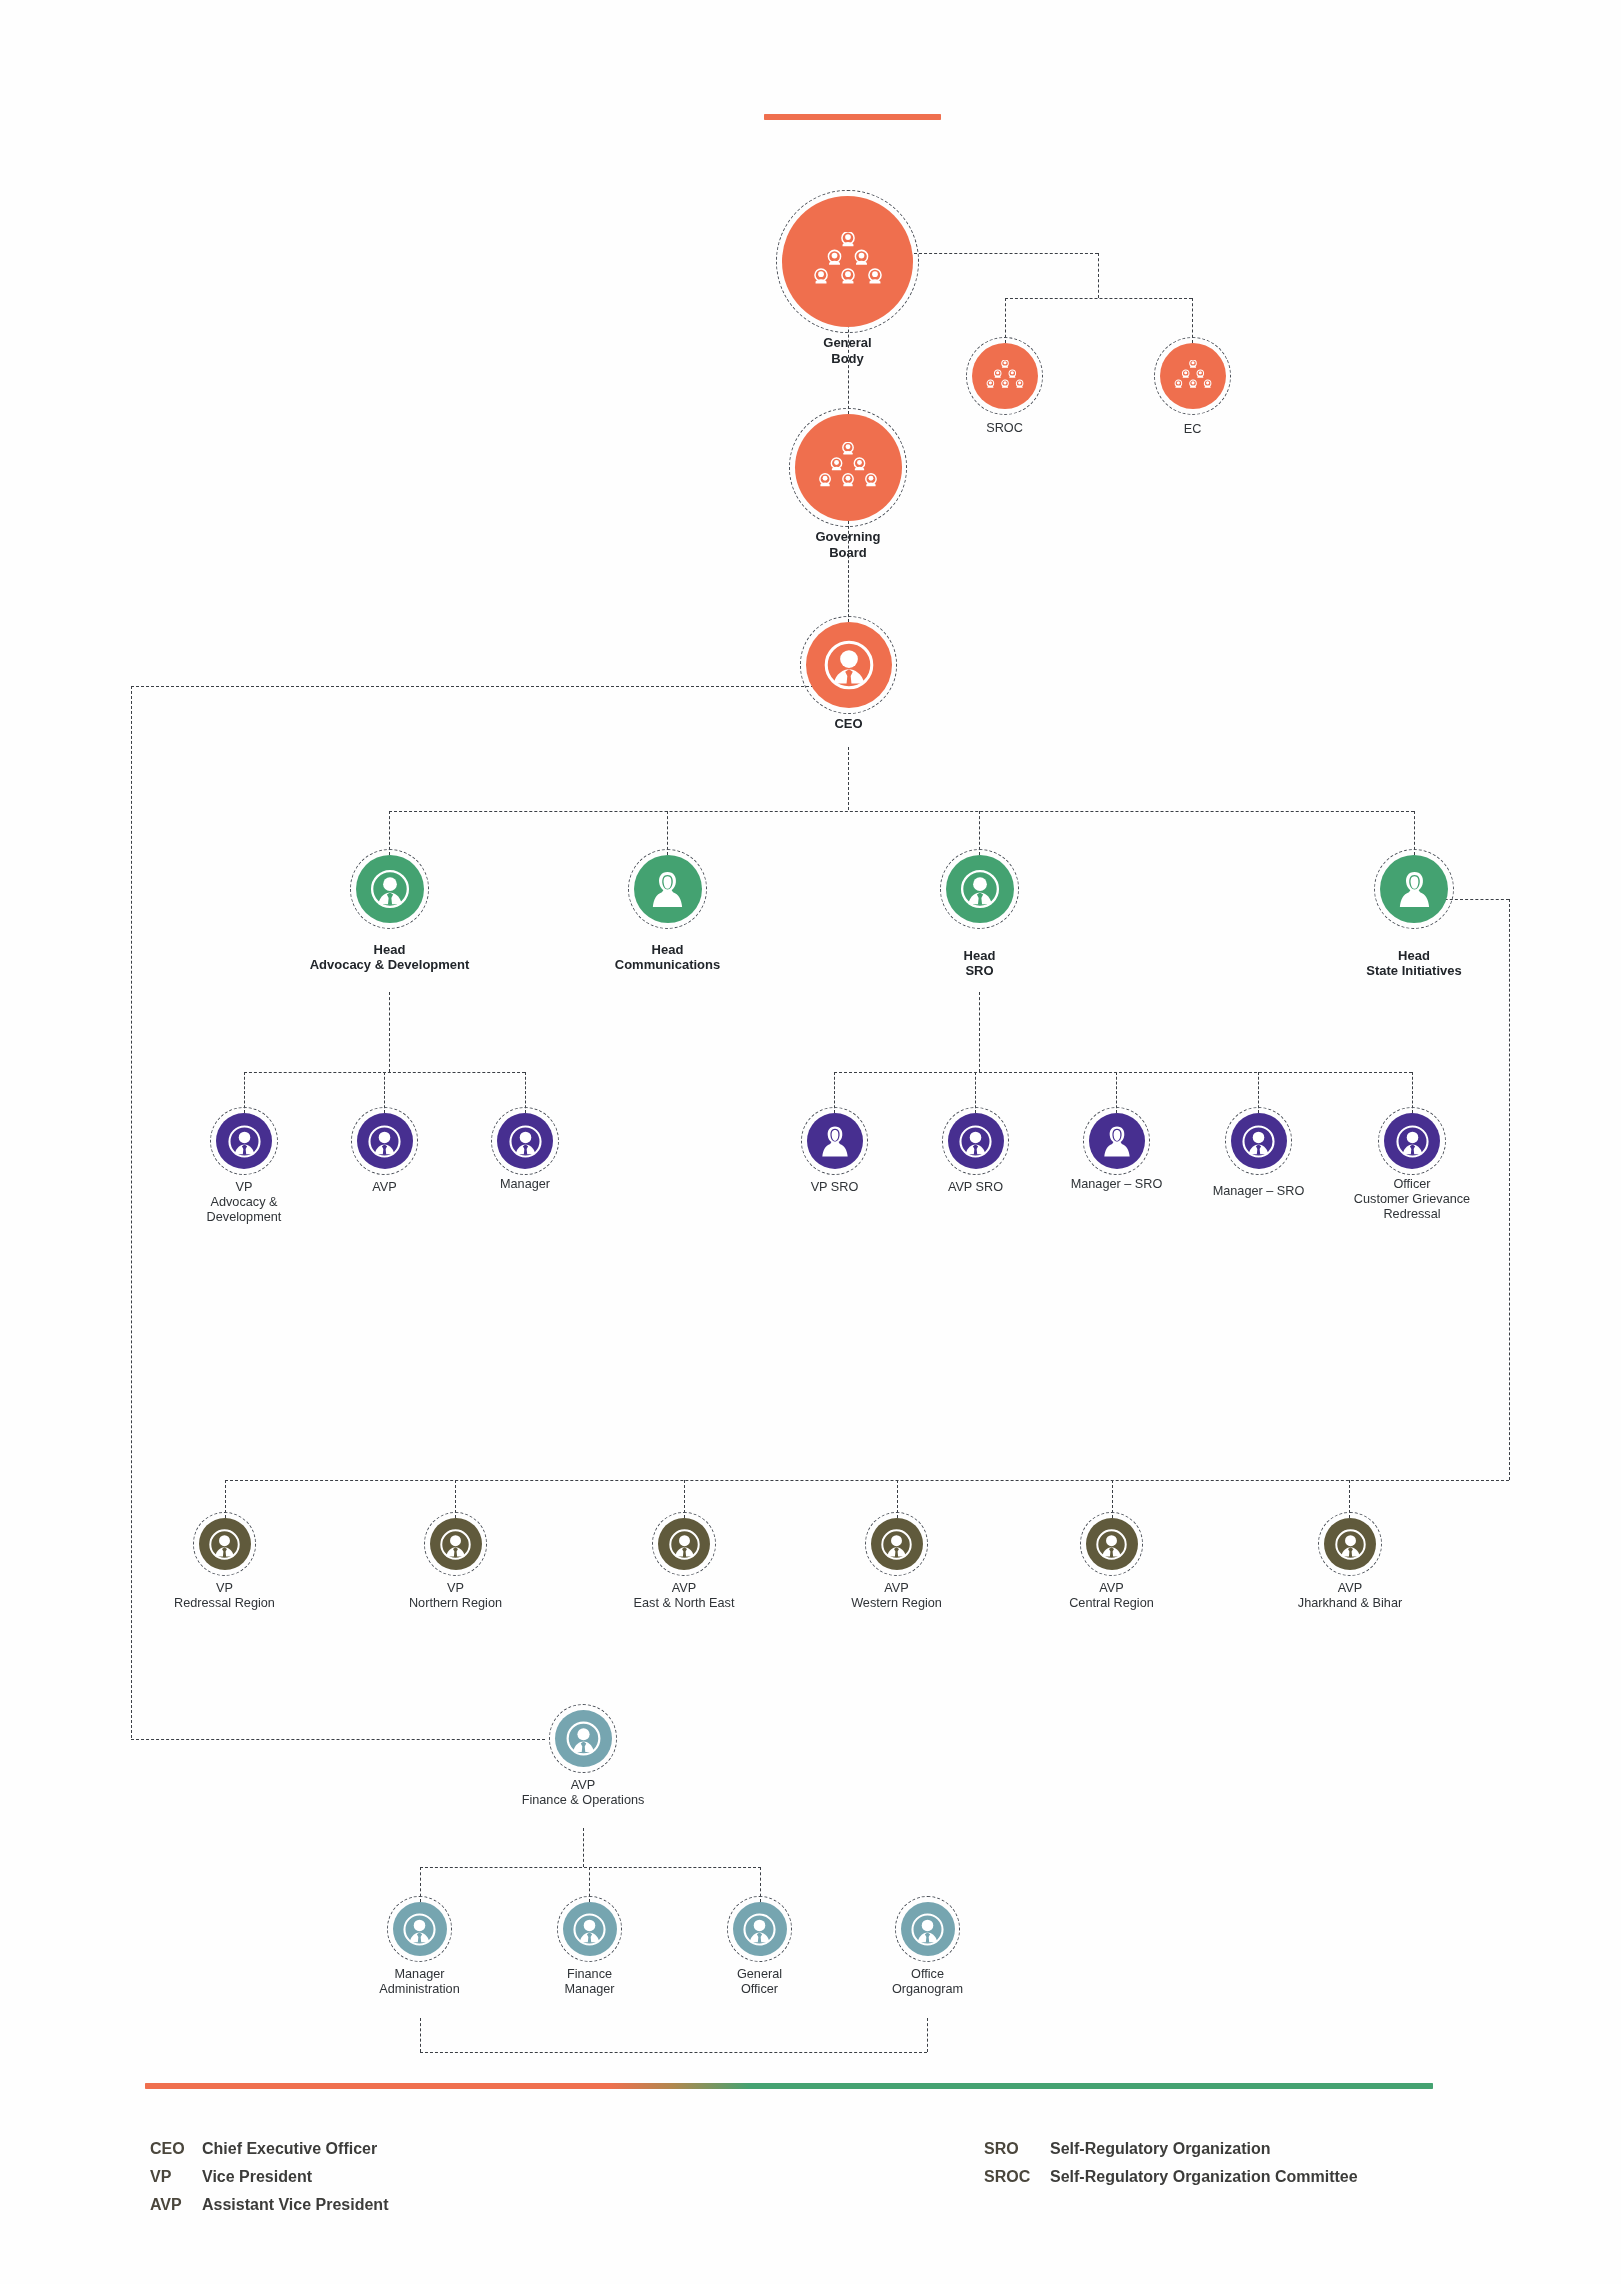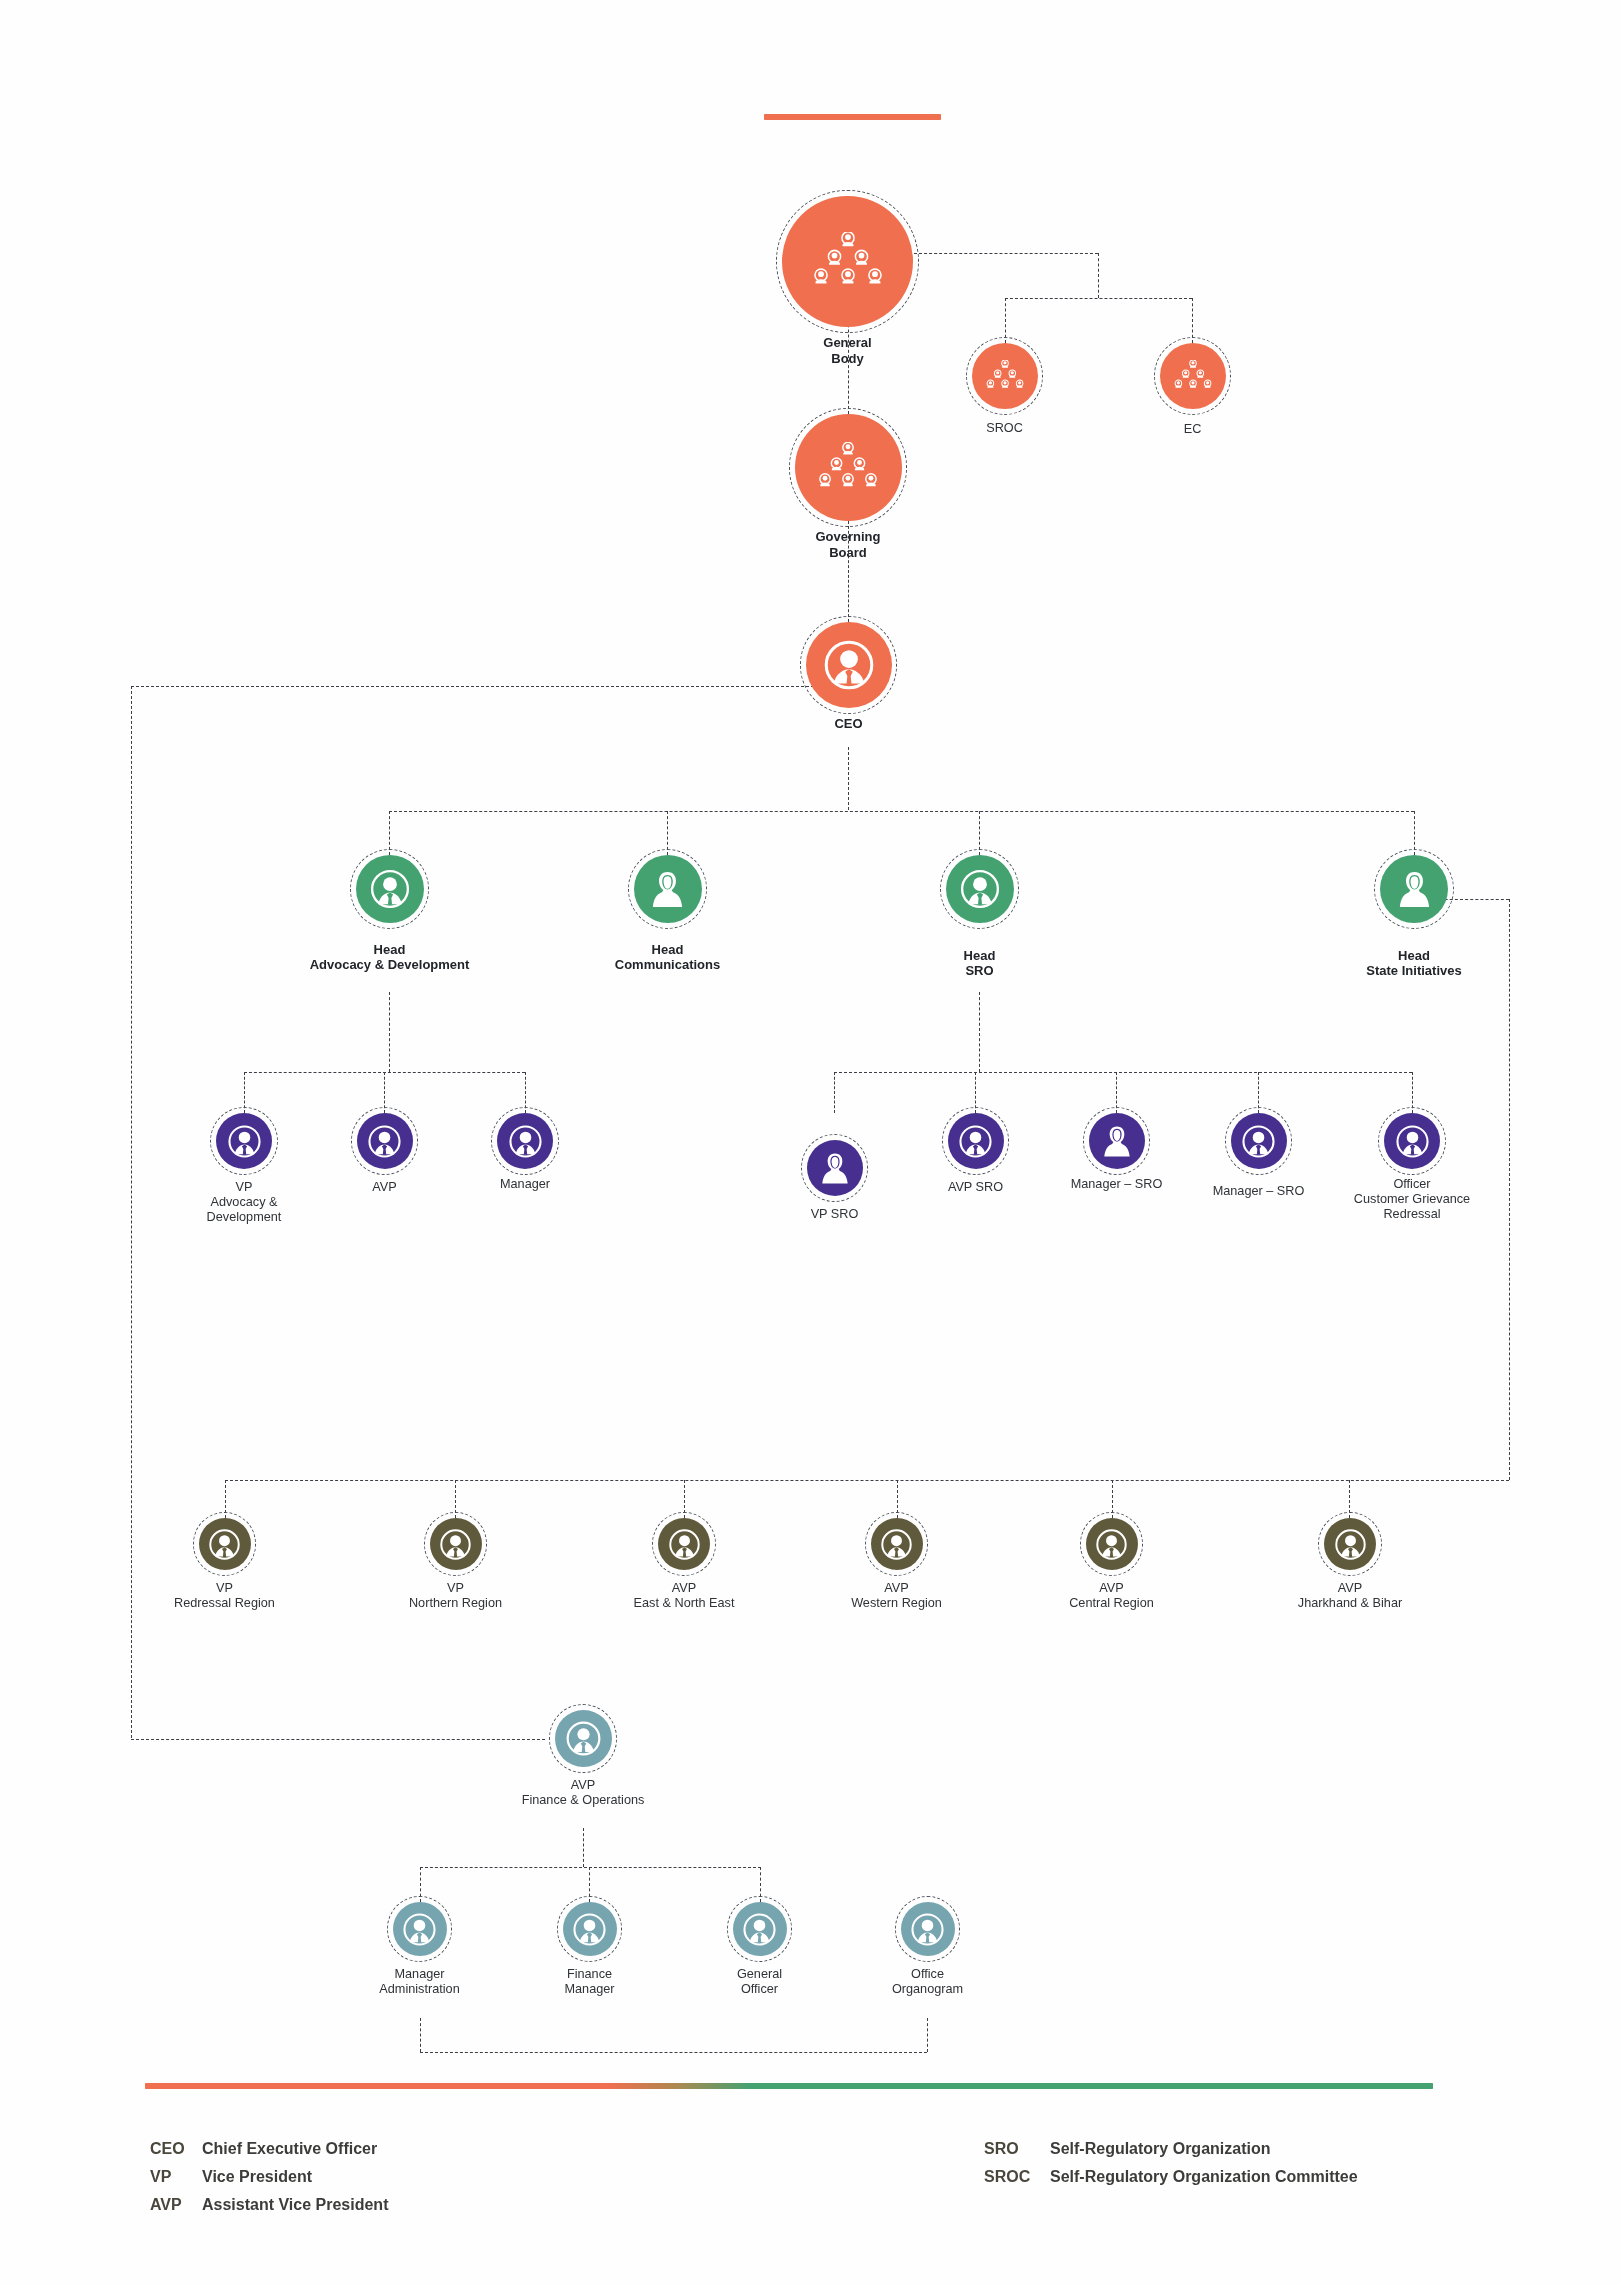--- a/index.html
+++ b/index.html
@@ -493,21 +493,21 @@
           </g>
           <path d="M32 37 L27.5 40 L30 45 L29 55 L35 55 L34 45 L36.5 40 Z" fill="#472f90"></path>
         </svg>
       </span>
     </div>
     <div class="label" style="margin-top:8.4px;">
       <div>Manager</div>
     </div>
   </div>
 
-  <div class="node" style="left:784px; top:1140px; width:101px;">
+  <div class="node" style="left:784px; top:1113px; width:101px;">
     <div class="bubble" style="width:56px;height:56px;background:#472f90;">
       <span>
         <svg width="34" height="35" viewBox="0 0 56 58">
           <g fill="#ffffff">
             <path d="M28 4 C19 4 15 11 16 19 C16.5 24 19 28 22 30 L20 33 C12 36 8 43 7 54 L49 54 C48 43 44 36 36 33 L34 30 C37 28 39.5 24 40 19 C41 11 37 4 28 4 Z"></path>
           </g>
           <path d="M28 8 C22 8 20 13 20.5 19 C21 25 24 29 28 29 C32 29 35 25 35.5 19 C36 13 34 8 28 8 Z" fill="#472f90"></path>
           <path d="M28 10 C23.5 10 22 14 22.5 19.5 C23 25 25.5 28 28 28 C30.5 28 33 25 33.5 19.5 C34 14 32.5 10 28 10 Z" fill="#ffffff"></path>
         </svg>
       </span>

